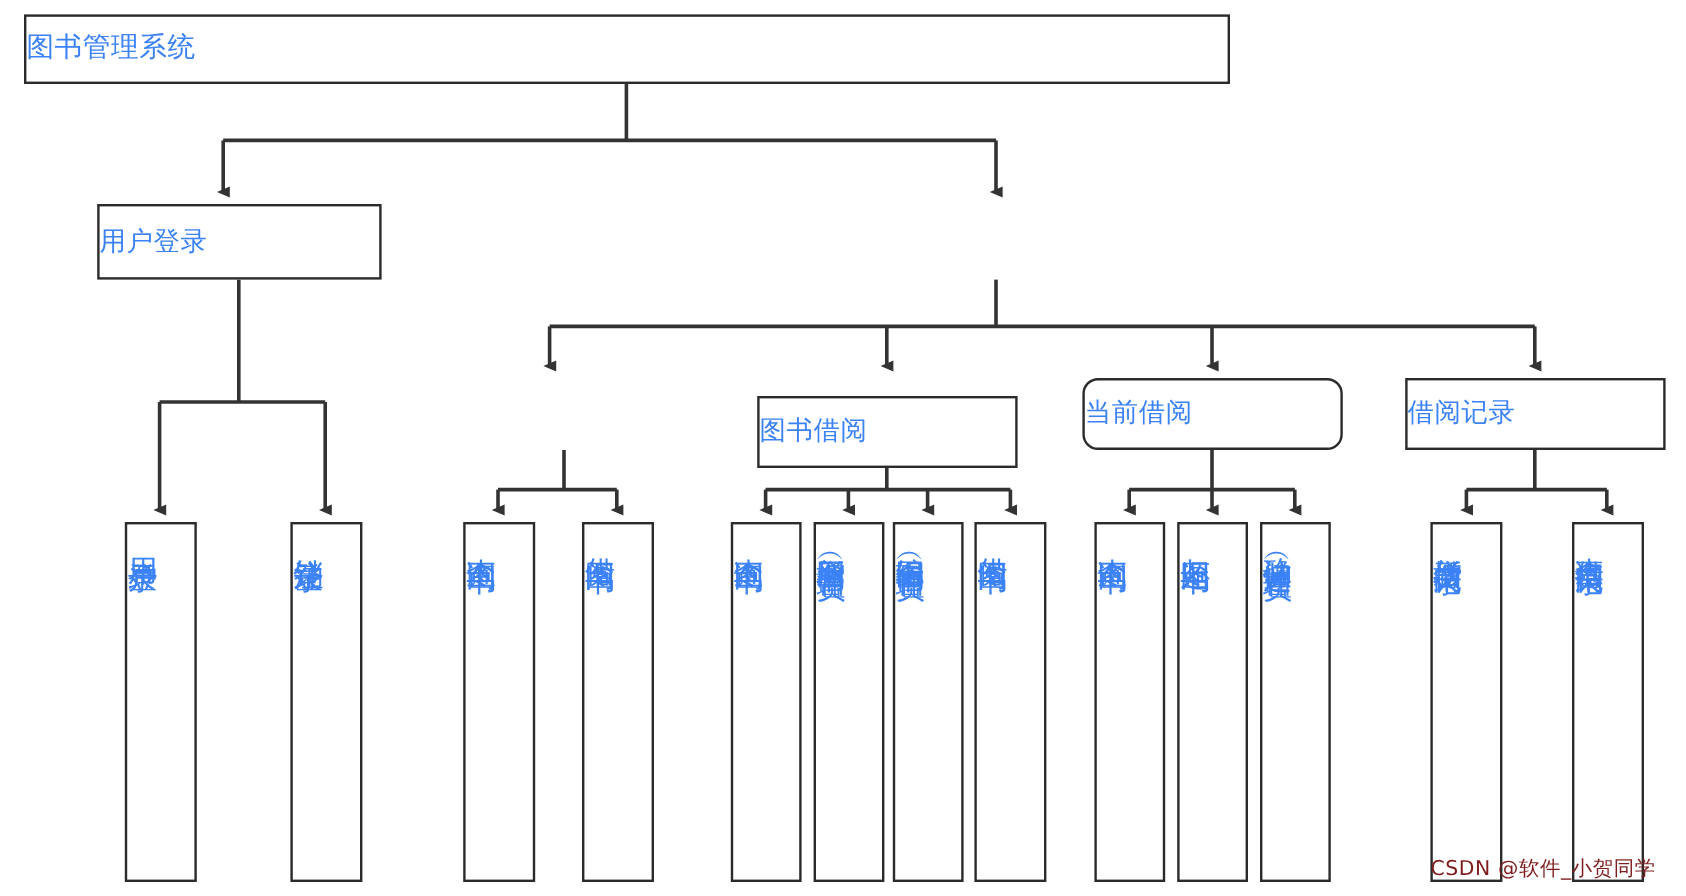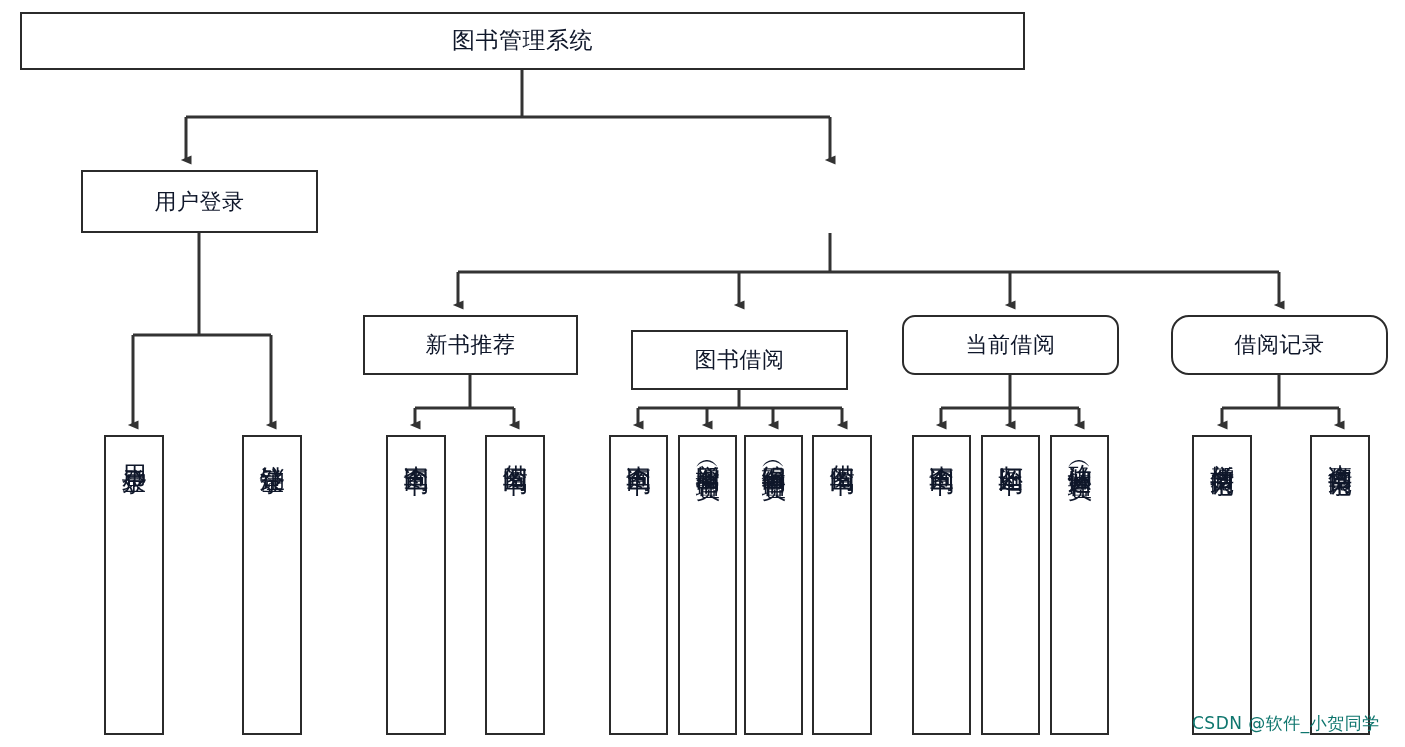--- a/index.html
+++ b/index.html
@@ -19,22 +19,22 @@
     width:1405px;height:747px;
     pointer-events:none;
   }
   .node{
     position:absolute;
     box-sizing:border-box;
     background:#ffffff;
     border:2px solid #2b2b2b;
     display:flex;
     align-items:center;
-    justify-content:center;
-    color:#0f172a;
+    justify-content:flex-start;
+    color:#3b82f6;
   }
   .node .lbl{
     display:block;
     text-align:center;
     line-height:1.18;
     letter-spacing:0.5px;
   }
   
   .node.horiz .lbl{
     font-size:22px;
@@ -52,21 +52,21 @@
     font-size:25px;
     line-height:1.02;
     letter-spacing:2px;
     white-space:nowrap;
   }
   .node.vert.small .lbl{font-size:24px;}
   .watermark{
     position:absolute;
     left:1192px;top:712px;
     font-size:17px;
-    color:#0f766e;
+    color:#7f1d1d;
     white-space:nowrap;
     font-family:"DejaVu Sans","Liberation Sans",sans-serif;
     letter-spacing:0.5px;
   }
 </style>
 </head>
 <body>
 
 <div id="diagram">
 
@@ -121,30 +121,27 @@
   </svg>
 
   <div class="node horiz root" style="left:20px;top:12px;width:1005px;height:58px;">
     <span class="lbl">图书管理系统</span>
   </div>
 
   <div class="node horiz" style="left:81px;top:170px;width:237px;height:63px;">
     <span class="lbl">用户登录</span>
   </div>
 
-  <div class="node horiz" style="left:363px;top:315px;width:215px;height:60px;">
-    <span class="lbl">新书推荐</span>
-  </div>
   <div class="node horiz" style="left:631px;top:315px;width:217px;height:60px;margin-top:15px;">
     <span class="lbl">图书借阅</span>
   </div>
   <div class="node horiz" style="left:902px;top:315px;width:217px;height:60px;border-radius:13px;">
     <span class="lbl">当前借阅</span>
   </div>
-  <div class="node horiz" style="left:1171px;top:315px;width:217px;height:60px;border-radius:18px;">
+  <div class="node horiz" style="left:1171px;top:315px;width:217px;height:60px;">
     <span class="lbl">借阅记录</span>
   </div>
 
   <div class="node vert" style="left:104px;top:435px;width:60px;height:300px;">
     <span class="lbl">用户登录</span>
   </div>
   <div class="node vert" style="left:242px;top:435px;width:60px;height:300px;">
     <span class="lbl">注销登录</span>
   </div>
 

